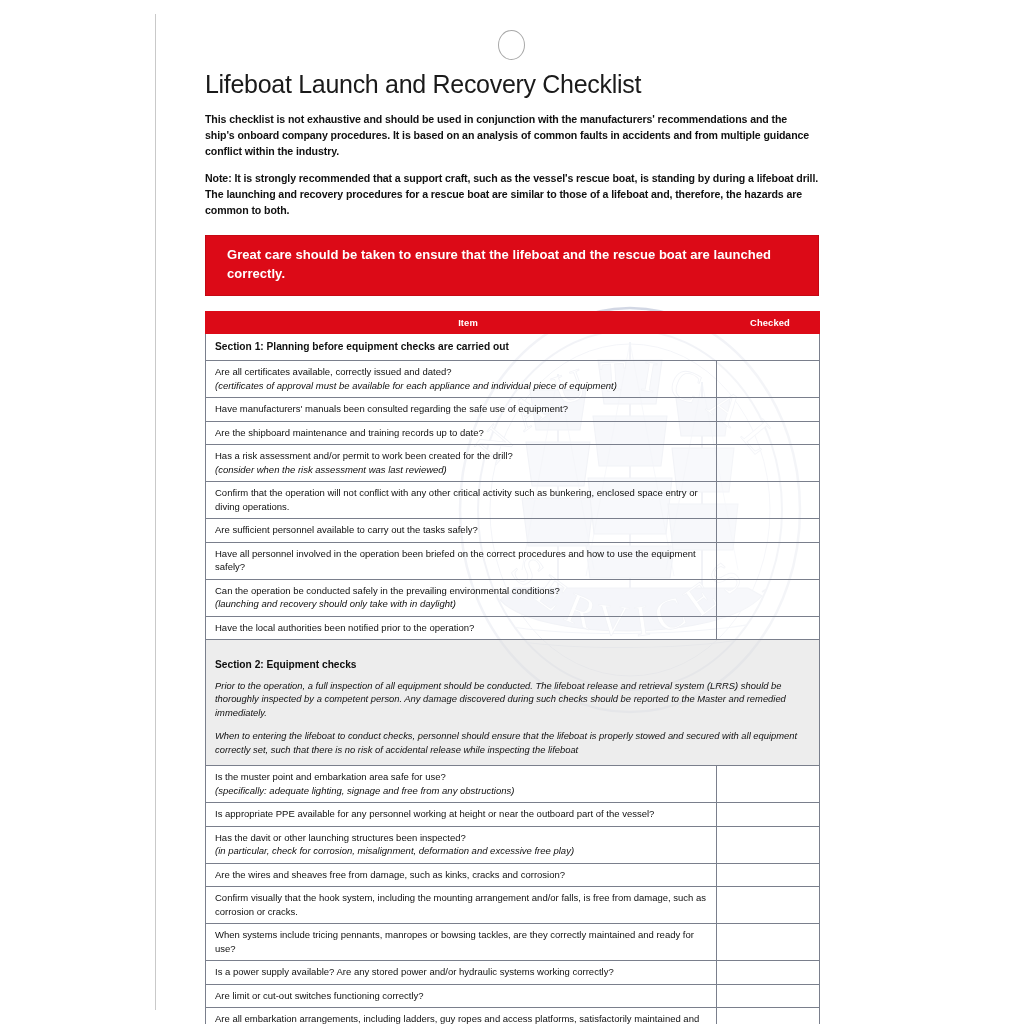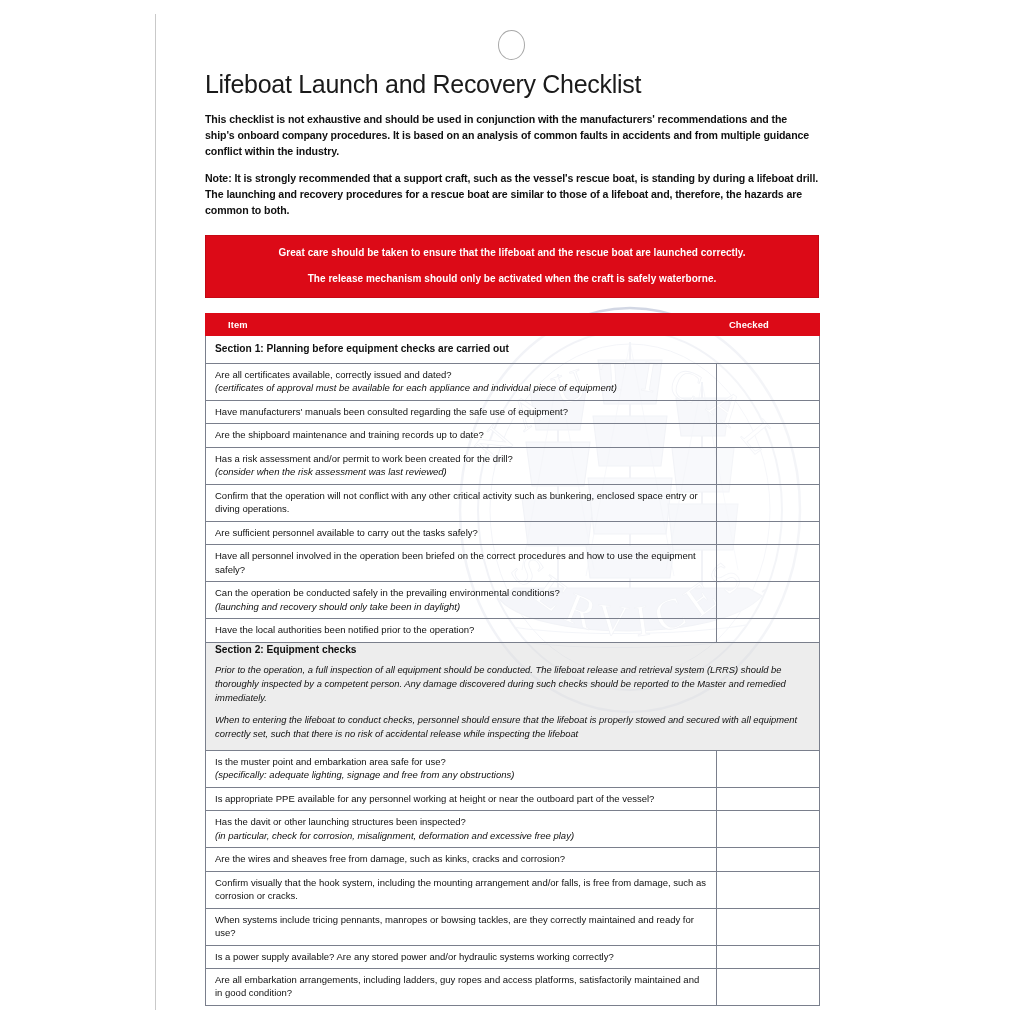--- a/index.html
+++ b/index.html
@@ -82,46 +82,45 @@
 
   
   .warning-banner {
     margin-top: 17px;
     background: #dc0a17;
     color: #ffffff;
     padding: 11px 22px 12px 22px;
     box-shadow: 0 0 0 0.6px #b00812 inset;
   }
   .warning-line {
-    font-size: 10px;
+    font-size: 13px;
     font-weight: 600;
     line-height: 1.45;
     letter-spacing: 0.05px;
-    text-align: center;
   }
   .warning-line + .warning-line { margin-top: 11px; }
 
   
   .checklist {
     margin-top: 15px;
     width: 614px;
     border-collapse: collapse;
     table-layout: fixed;
     background: rgba(255,255,255,0.55);
     border: 1px solid #7a7f8c;
   }
   .checklist col.c-item   { width: 511px; }
   .checklist col.c-check  { width: 103px; }
 
   .checklist th {
     background: #dc0a17;
     color: #ffffff;
     font-size: 9.4px;
     font-weight: bold;
-    text-align: left;
+    text-align: center;
     padding: 5px 8px 5px 22px;
     border: 1px solid #dc0a17;
     letter-spacing: 0.1px;
   }
   .checklist th.th-checked { padding-left: 12px; }
 
   .checklist td {
     border: 1px solid #7a7f8c;
     vertical-align: top;
     padding: 4px 8px 5px 9px;
@@ -136,21 +135,21 @@
 
   td.section-head {
     font-weight: bold;
     font-size: 10.2px;
     padding-top: 6px;
     padding-bottom: 6px;
   }
 
   td.section-block {
     background: rgba(226,226,226,0.62);
-    padding-top: 0;
+    padding-top: 18px;
     padding-bottom: 9px;
   }
   td.section-block .sb-title {
     font-weight: bold;
     font-size: 10.2px;
     display: block;
     margin-bottom: 6px;
     color: #0d0d0d;
   }
   td.section-block .sb-para {
@@ -221,21 +220,20 @@
 
   <div class="content">
 
     <h1 class="doc-title">Lifeboat Launch and Recovery Checklist</h1>
 
     <p class="intro-p">This checklist is not exhaustive and should be used in conjunction with the manufacturers' recommendations and the ship's onboard company procedures. It is based on an analysis of common faults in accidents and from multiple guidance conflict within the industry.</p>
     <p class="intro-p">Note: It is strongly recommended that a support craft, such as the vessel's rescue boat, is standing by during a lifeboat drill. The launching and recovery procedures for a rescue boat are similar to those of a lifeboat and, therefore, the hazards are common to both.</p>
 
     <div class="warning-banner">
       <div class="warning-line">Great care should be taken to ensure that the lifeboat and the rescue boat are launched correctly.</div>
-      <div class="warning-line">The release mechanism should only be activated when the craft is safely waterborne.</div>
     </div>
 
     <table class="checklist">
       <colgroup>
           <col class="c-item">
           <col class="c-check">
         </colgroup>
       <thead>
         <tr>
           <th class="th-item">Item</th>
@@ -288,21 +286,21 @@
         </tr>
         <tr class="row-q">
           <td>
             <span class="q-main">Have all personnel involved in the operation been briefed on the correct procedures and how to use the equipment safely?</span>
           </td>
           <td class="checkcell"></td>
         </tr>
         <tr class="row-q">
           <td>
             <span class="q-main">Can the operation be conducted safely in the prevailing environmental conditions?</span>
-            <span class="q-sub">(launching and recovery should only take been in daylight)</span>
+            <span class="q-sub">(launching and recovery should only take with in daylight)</span>
           </td>
           <td class="checkcell"></td>
         </tr>
         <tr class="row-q">
           <td>
             <span class="q-main">Have the local authorities been notified prior to the operation?</span>
           </td>
           <td class="checkcell"></td>
         </tr>
 
@@ -353,20 +351,26 @@
           <td class="checkcell"></td>
         </tr>
         <tr class="row-q">
           <td>
             <span class="q-main">Is a power supply available? Are any stored power and/or hydraulic systems working correctly?</span>
           </td>
           <td class="checkcell"></td>
         </tr>
         <tr class="row-q">
           <td>
+            <span class="q-main">Are limit or cut-out switches functioning correctly?</span>
+          </td>
+          <td class="checkcell"></td>
+        </tr>
+        <tr class="row-q">
+          <td>
             <span class="q-main">Are all embarkation arrangements, including ladders, guy ropes and access platforms, satisfactorily maintained and in good condition?</span>
           </td>
           <td class="checkcell"></td>
         </tr>
 
       </tbody>
     </table>
 
   </div>
 </div>

